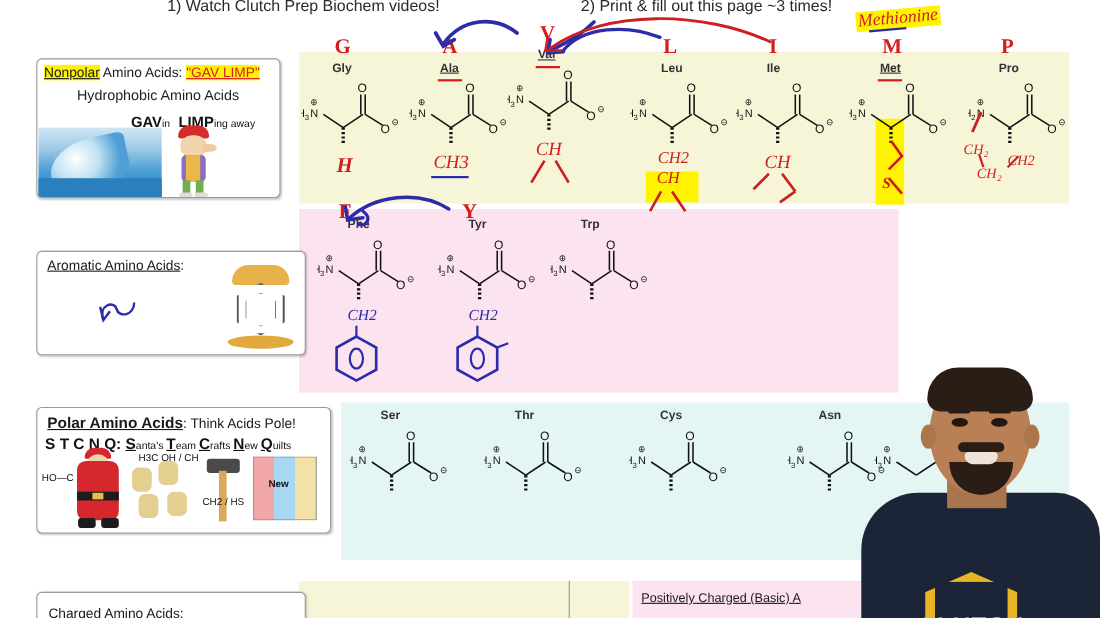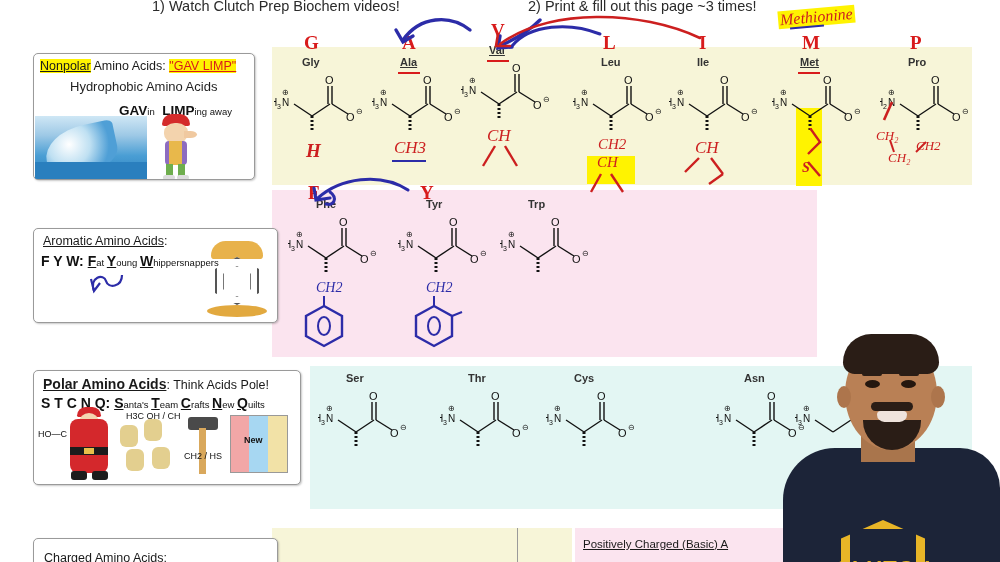--- a/index.html
+++ b/index.html
@@ -226,23 +226,20 @@
       <div class="leg1"></div>
         <div class="leg2"></div>
         <div class="sh1"></div>
         <div class="sh2"></div>
     </div>
   </div>
 
   <div class="mbox aromatic">
     <div class="mtitle art">
       <span class="u">Aromatic Amino Acids</span><span>:</span>
-    </div>
-    <div class="arm">
-      <span>F Y W: </span><span class="u">F</span><small>at </small><span class="u">Y</span><small>oung </small><span class="u">W</span><small>hippersnappers</small>
     </div>
     <div class="benz">
       <div class="burger"></div>
         <div class="ring"></div>
         <div class="inner"></div>
         <div class="plate"></div>
     </div>
     <svg class="overlay" width="245" height="95">
       <path d="M60 62 C 55 48, 70 44, 72 52 C 74 60, 88 58, 88 46" stroke="#2c2ca8" stroke-width="2.2" fill="none"></path>
       <path d="M57 50 L60 62 L66 54" stroke="#2c2ca8" stroke-width="2.2" fill="none"></path>
@@ -576,21 +573,21 @@
       <line x1="54" y1="36" x2="54" y2="18" stroke="#111" stroke-width="1.4"></line>
       <line x1="58" y1="36" x2="58" y2="18" stroke="#111" stroke-width="1.4"></line>
       <text x="51" y="16" font-size="11" fill="#111" font-family="Liberation Sans">O</text>
       <line x1="58" y1="36" x2="74" y2="46" stroke="#111" stroke-width="1.4"></line>
       <text x="72" y="53" font-size="11" fill="#111" font-family="Liberation Sans">O</text>
       <text x="82" y="46" font-size="8" fill="#111">⊖</text>
       <line x1="38" y1="48" x2="38" y2="64" stroke="#111" stroke-width="3" stroke-dasharray="2 2"></line>
     </svg>
   </div>
 
-  <div class="aa" style="left:546px; top:372px;">
+  <div class="aa" style="left:572px; top:372px;">
     <div class="name">Cys</div>
     <svg width="96" height="90">
       <text x="-4" y="38" font-size="10" fill="#111" font-family="Liberation Sans">H</text>
       <text x="3" y="41" font-size="7" fill="#111" font-family="Liberation Sans">3</text>
       <text x="8" y="38" font-size="10" fill="#111" font-family="Liberation Sans">N</text>
       <text x="8" y="27" font-size="8" fill="#111">⊕</text>
       <line x1="20" y1="36" x2="38" y2="48" stroke="#111" stroke-width="1.4"></line>
       <line x1="38" y1="48" x2="56" y2="36" stroke="#111" stroke-width="1.4"></line>
       <line x1="54" y1="36" x2="54" y2="18" stroke="#111" stroke-width="1.4"></line>
       <line x1="58" y1="36" x2="58" y2="18" stroke="#111" stroke-width="1.4"></line>

